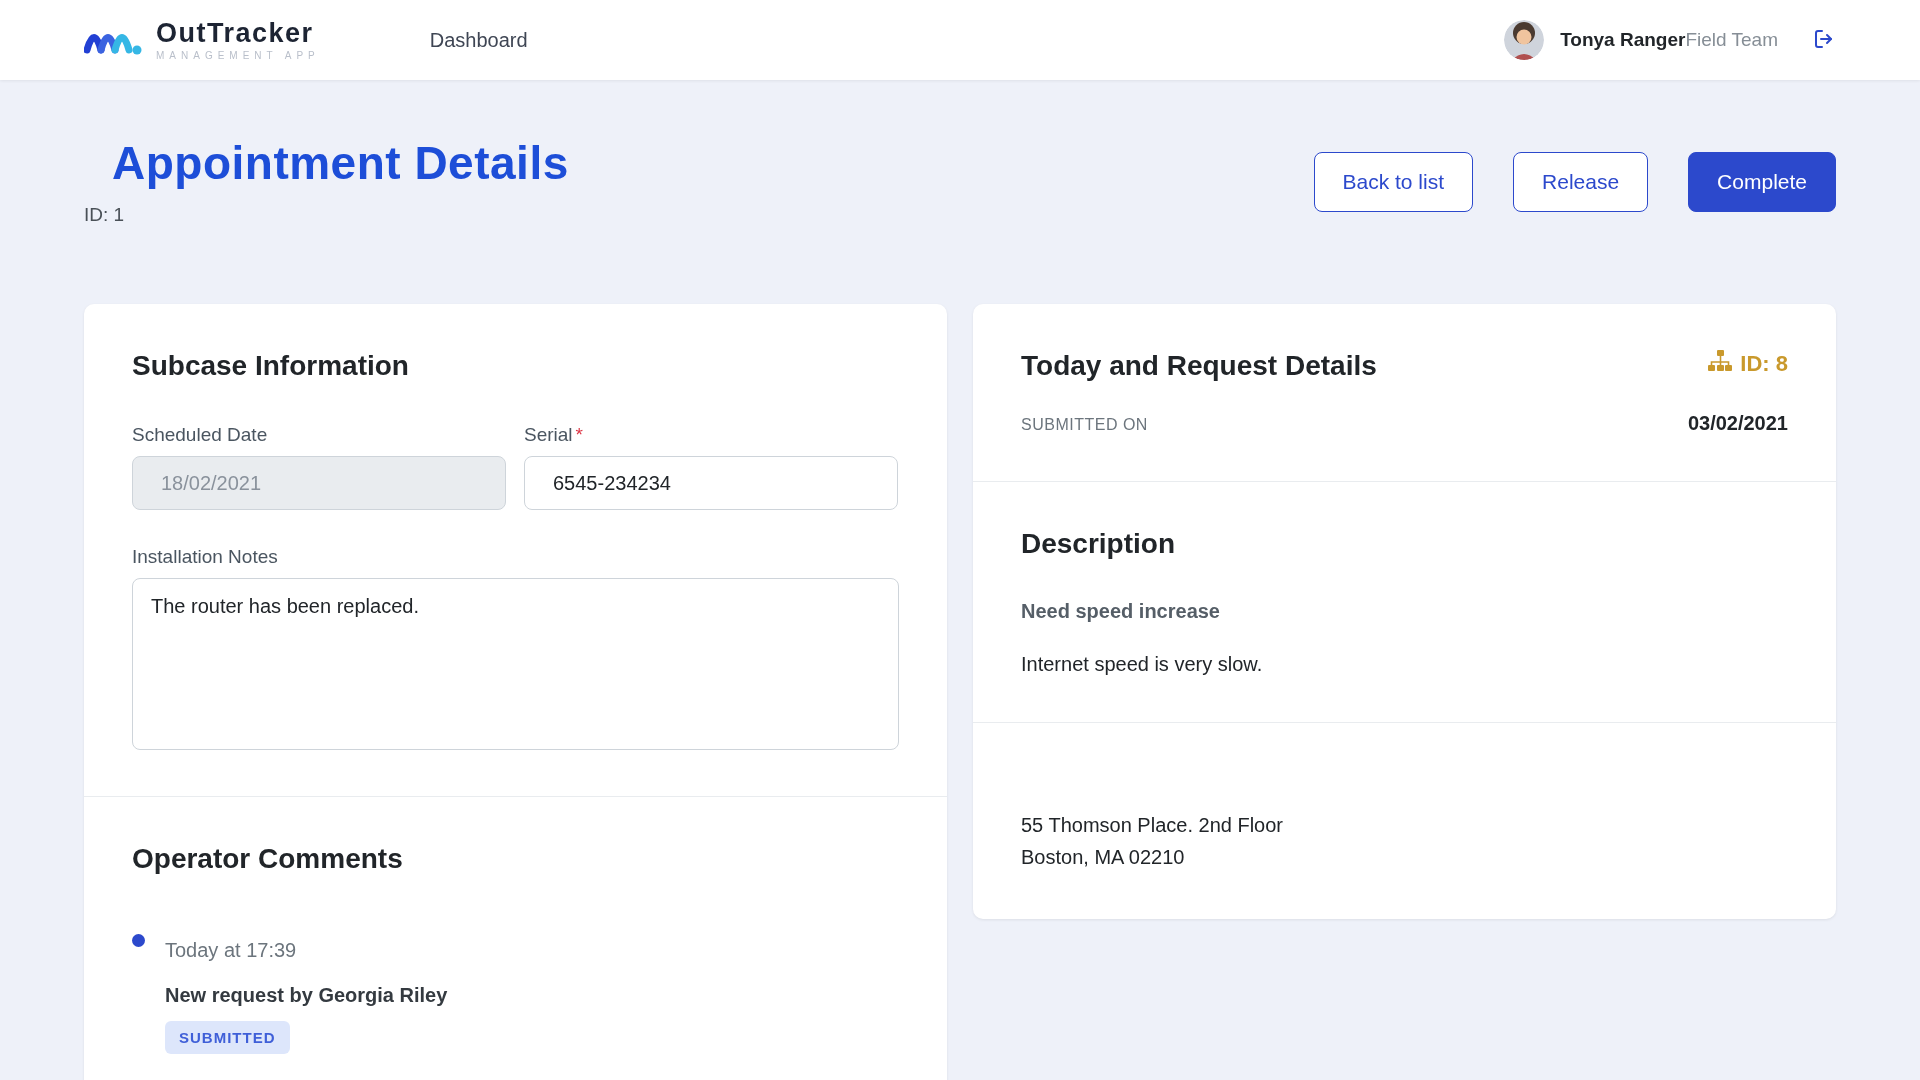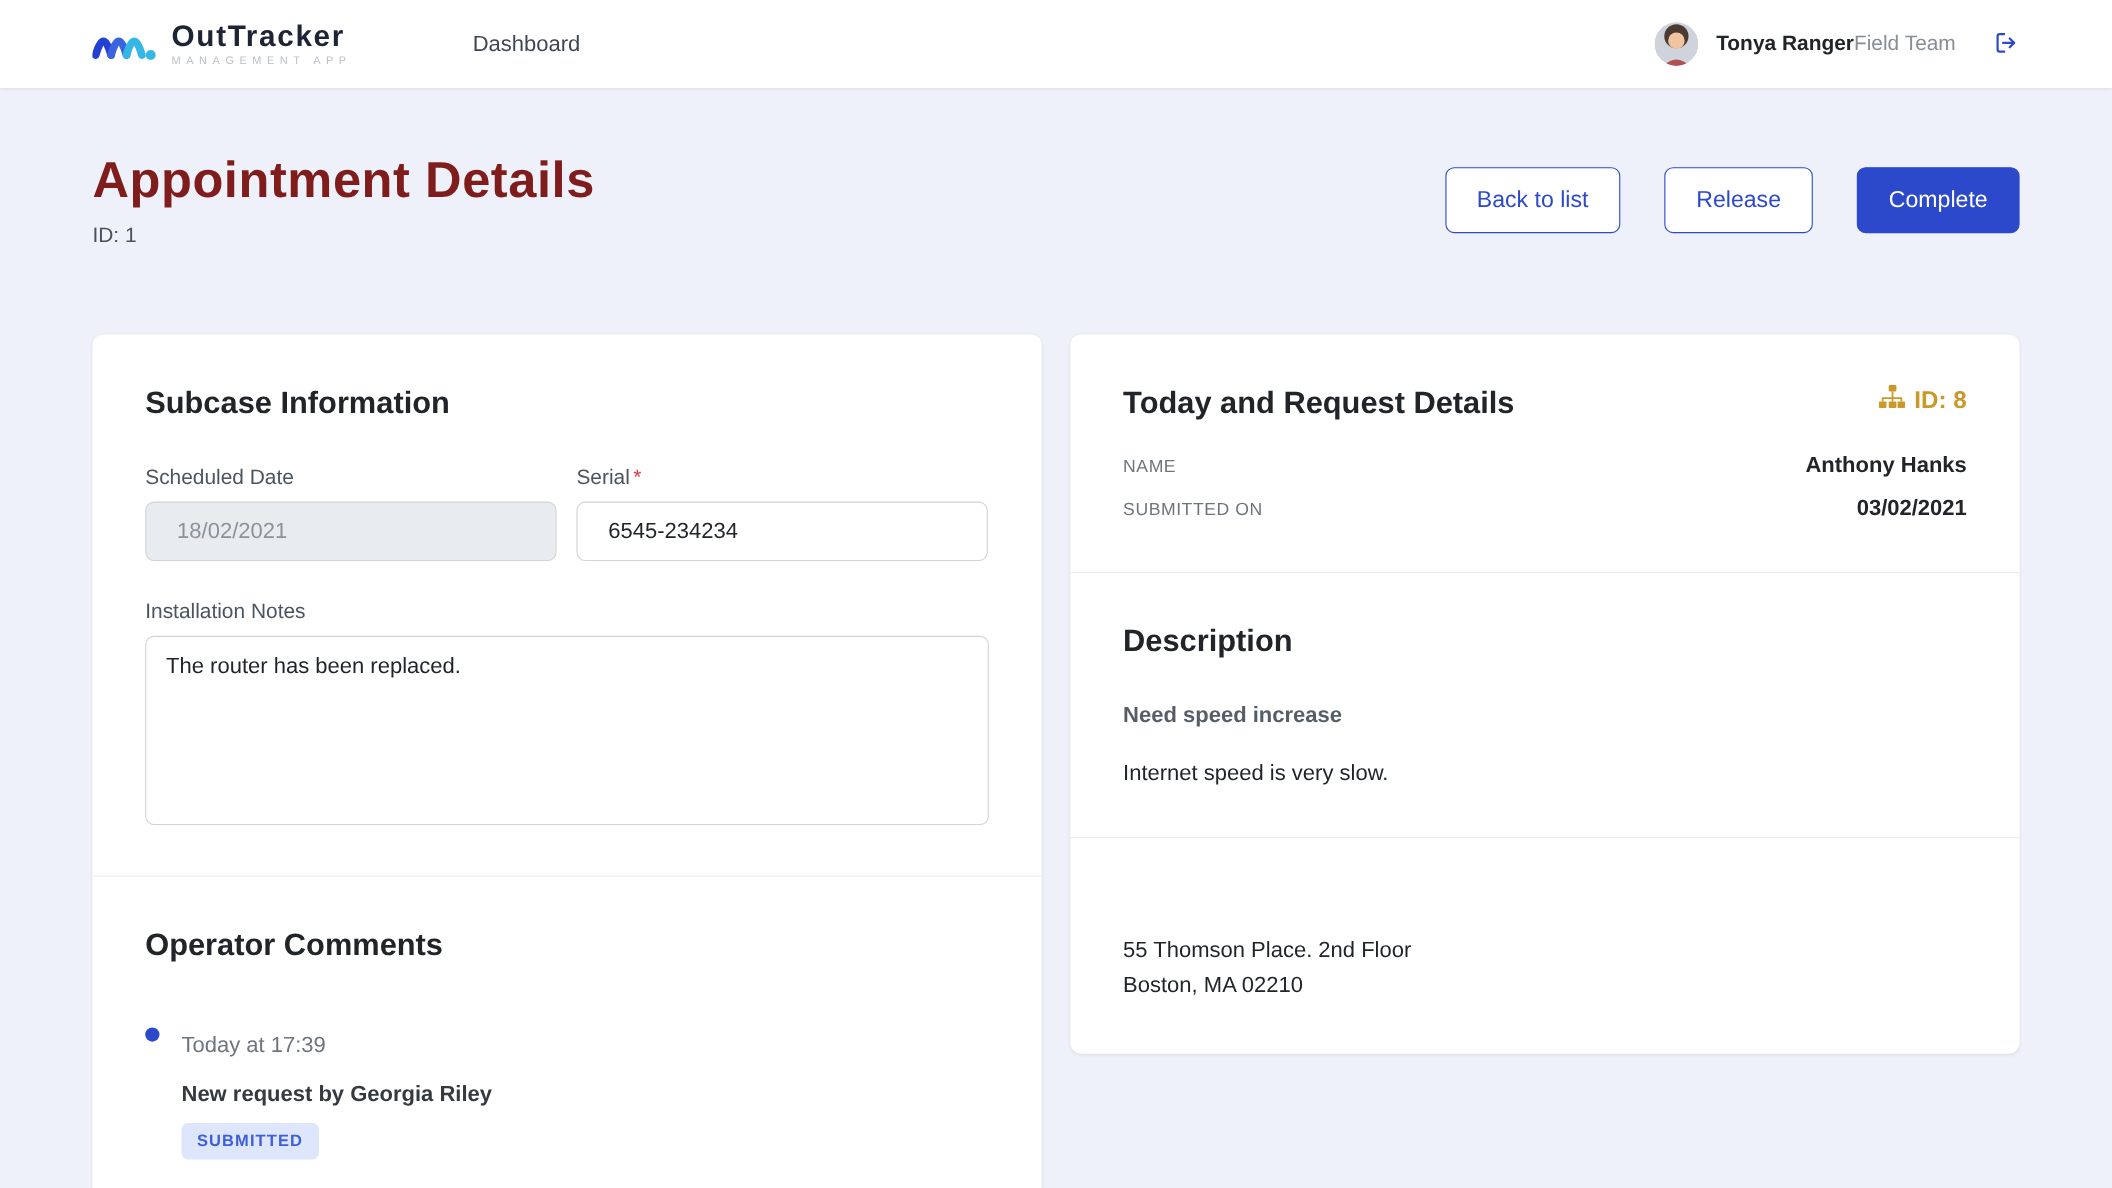--- a/index.html
+++ b/index.html
@@ -27,21 +27,21 @@
   .nav-right { margin-left:auto; display:flex; align-items:center; gap:16px; }
   .avatar { width:40px; height:40px; border-radius:50%; overflow:hidden; flex:0 0 auto; }
   .user-block { display:flex; flex-direction:row; line-height:1.25; }
   .user-name { font-size:19px; font-weight:bold; color:#212529; }
   .user-role { font-size:19px; color:#868e96; }
   .logout-btn { background:none; border:none; cursor:pointer; margin-left:18px; display:flex; align-items:center; }
 
   
   .main { padding:56px 84px 0 84px; }
   .page-header { display:flex; align-items:flex-start; justify-content:space-between; }
-  .page-title { font-size:46px; font-weight:bold; color:#7f1d1d; letter-spacing:.5px; }
+  .page-title { font-size:46px; font-weight:bold; color:#1d4ed8; letter-spacing:.5px;margin-left:28px; }
   .page-id { font-size:19px; color:#495057; margin-top:14px; }
   .header-actions { display:flex; gap:40px; margin-top:16px; }
   .btn { font-family:inherit; font-size:21px; border-radius:8px; padding:17px 28px; cursor:pointer; }
   .btn-outline { background:#ffffff; color:#2c49cc; border:1px solid #2c49cc; }
   .btn-solid { background:#2c49cc; color:#ffffff; border:1px solid #2c49cc; }
 
   
   .cards { display:flex; gap:26px; margin-top:78px; align-items:flex-start; }
   .card {
     background:#ffffff; border-radius:10px; flex:1;
@@ -216,24 +216,20 @@
                 <rect x="17" y="15" width="7" height="6" rx="1"></rect>
                 <path d="M12.5 6 v4 M3.5 15 v-3 h17 v3 M12.5 10 v5" stroke="#c9992c" stroke-width="1.6" fill="none"></path>
               </svg>
             </span>
             <span>ID: 8</span>
           </span>
         </div>
 
         <div class="kv-rows">
           <div class="kv-row">
-            <span class="kv-label">NAME</span>
-            <span class="kv-value">Anthony Hanks</span>
-          </div>
-          <div class="kv-row">
             <span class="kv-label">SUBMITTED ON</span>
             <span class="kv-value">03/02/2021</span>
           </div>
         </div>
       </div>
 
       <hr class="card-divider">
 
       <div class="card-section">
         <h2 class="card-title">Description</h2>

